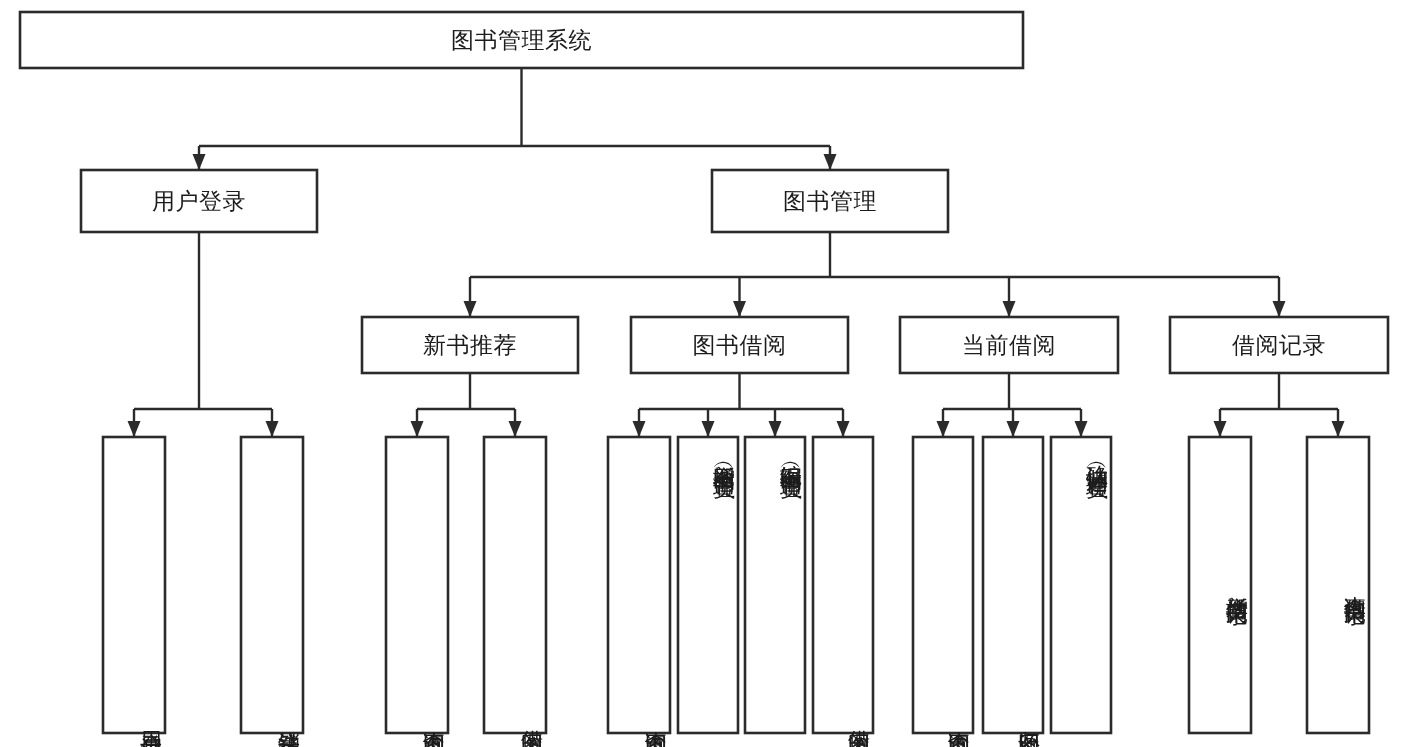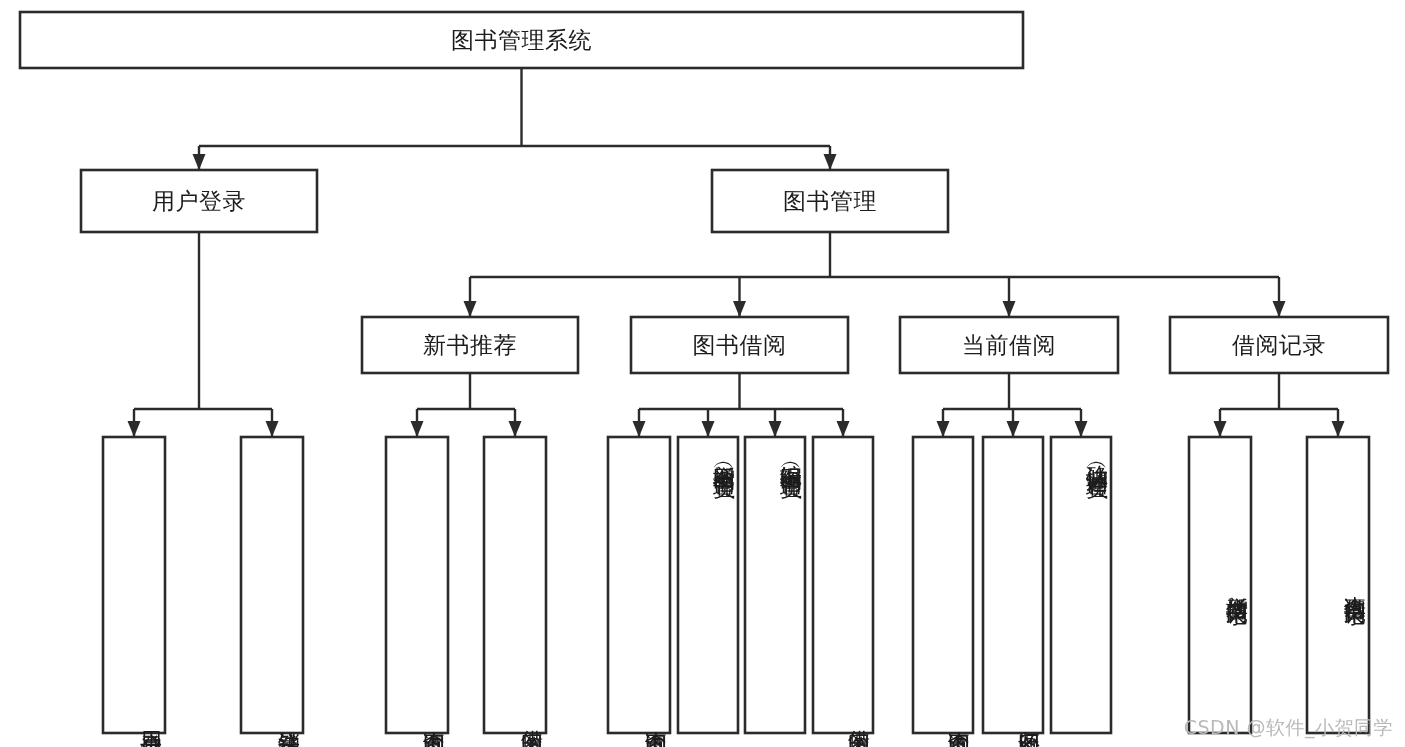--- a/index.html
+++ b/index.html
@@ -242,15 +242,14 @@
         <span>确认归还（管理员）</span>
       </div>
       <div class="leaf-label" style="left: 1191px; top: 447px; width: 58px; height: 274px; justify-content: center;">
         <span>新增借阅记录</span>
       </div>
       <div class="leaf-label" style="left: 1309px; top: 447px; width: 58px; height: 274px; justify-content: center;">
         <span>查询借阅记录</span>
       </div>
     </div>
 
-  <div class="watermark">CSDN @软件_小贺同学</div>
 
 </div>
 
 </body></html>

